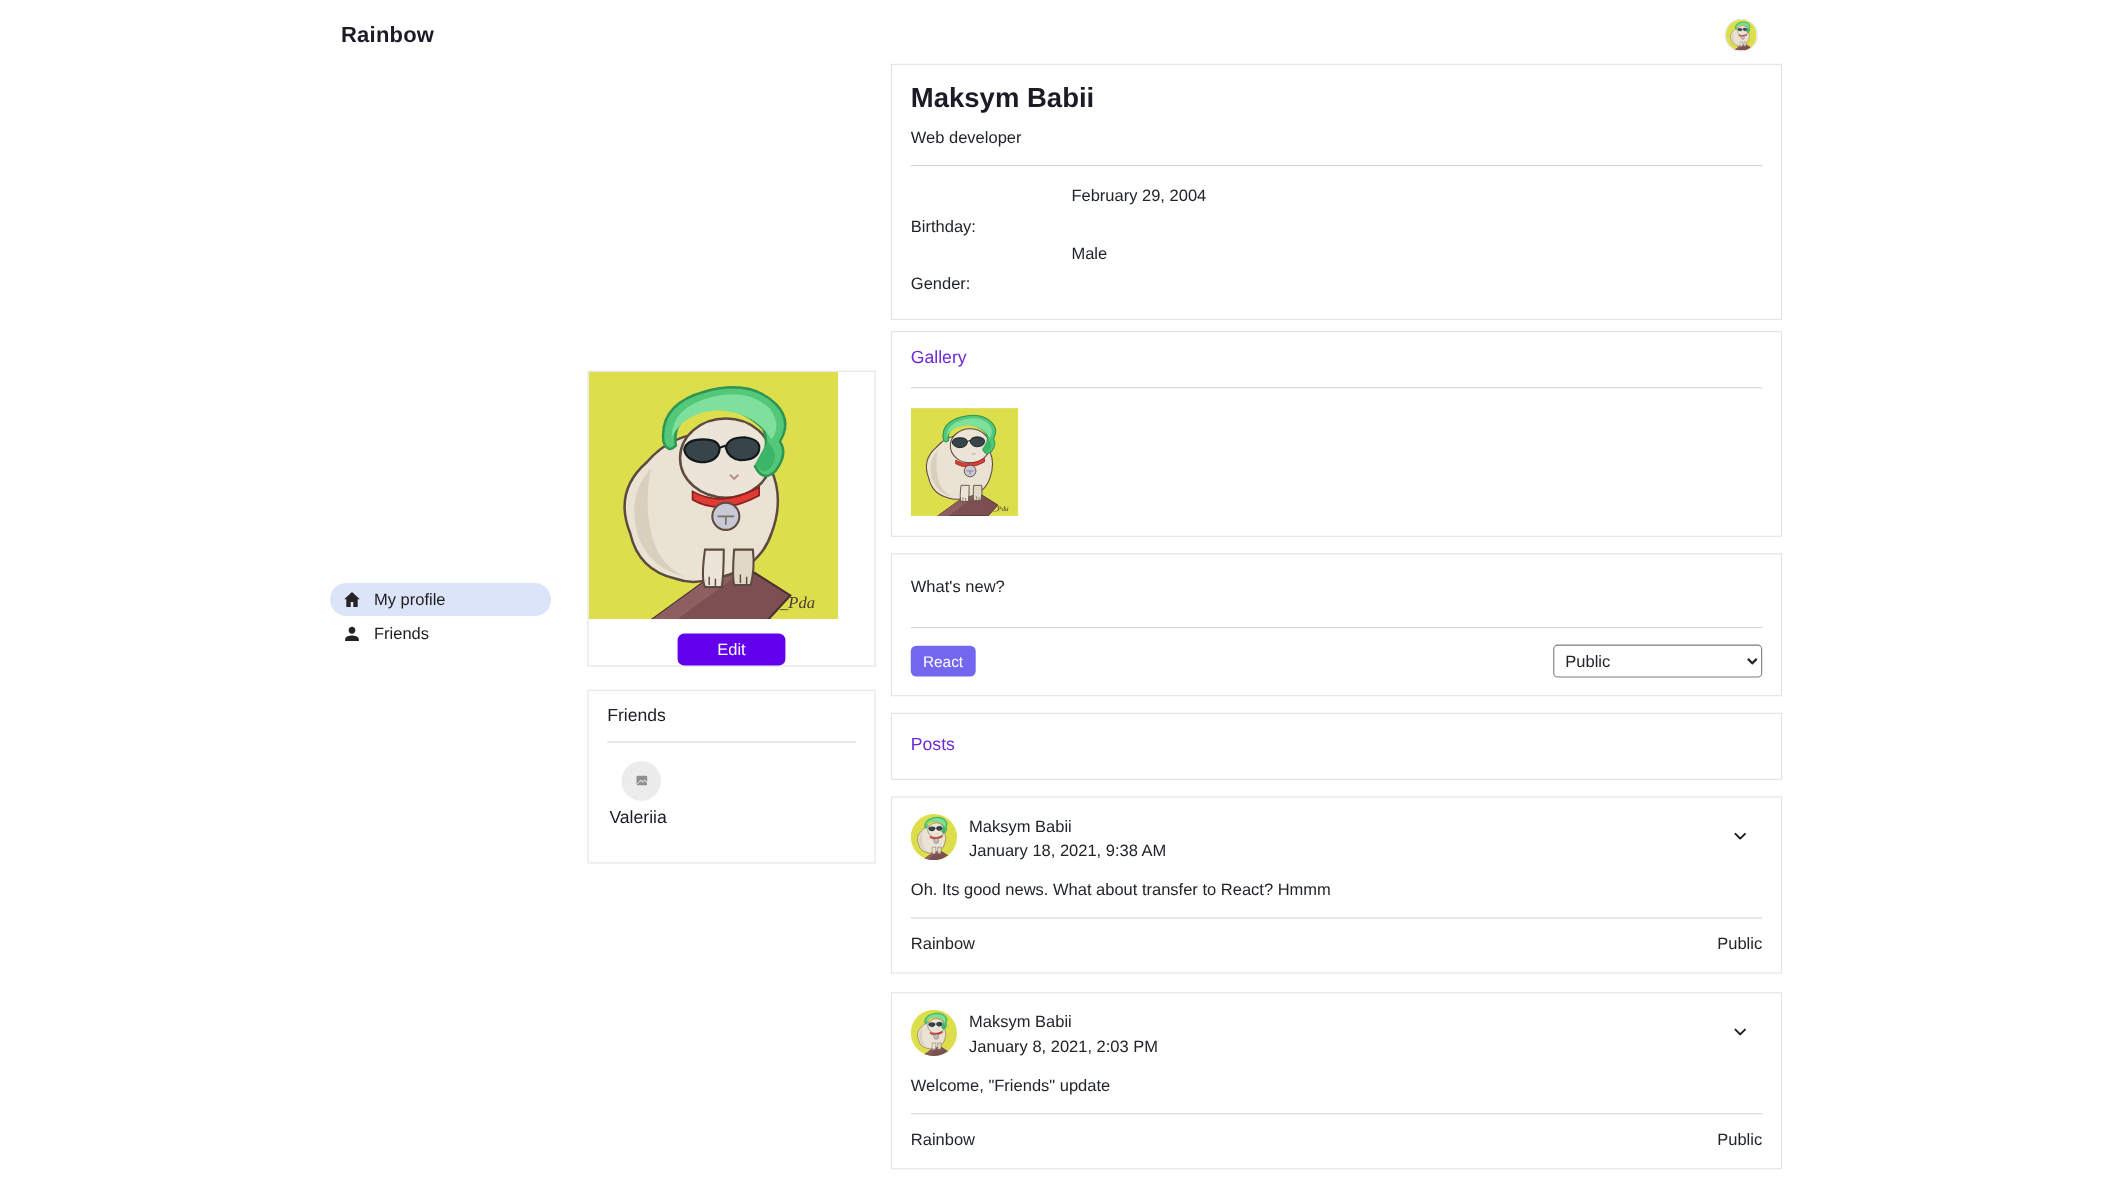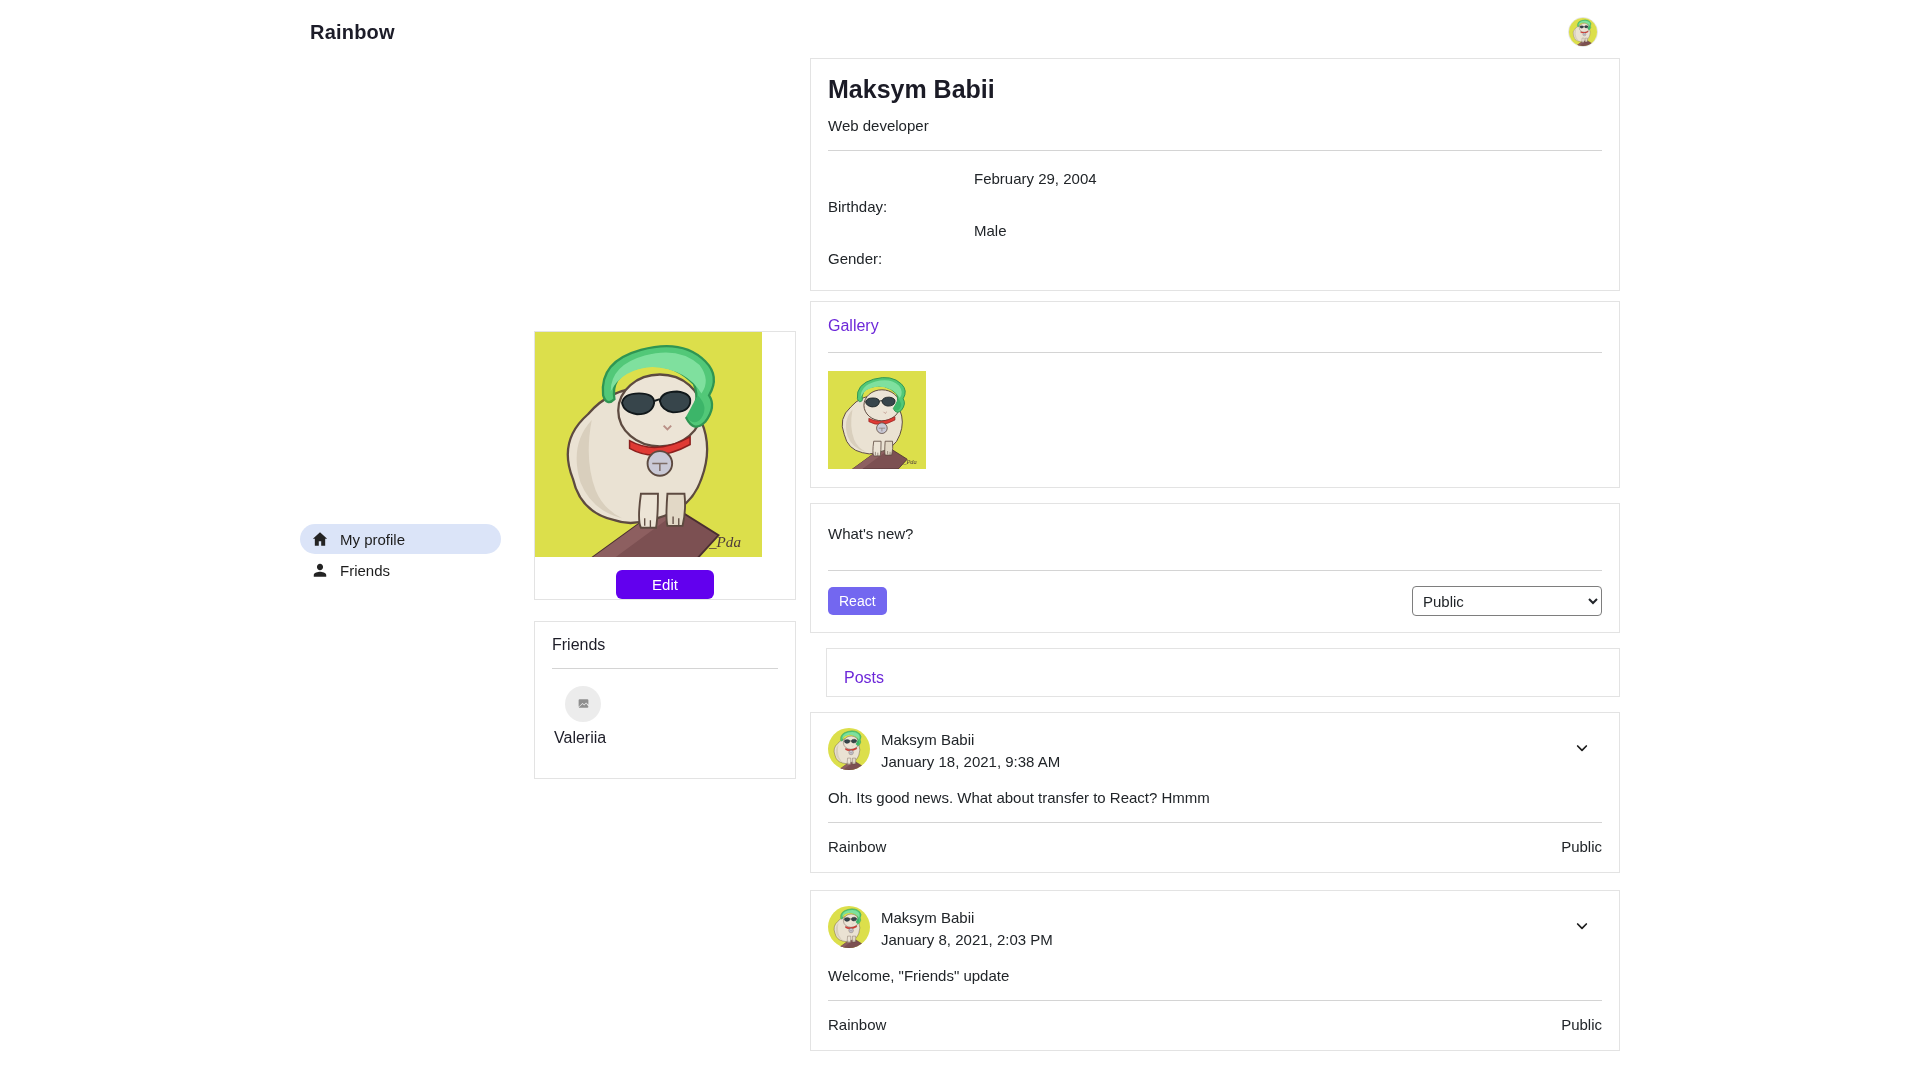--- a/index.html
+++ b/index.html
@@ -65,21 +65,21 @@
   
   .whatsnew-card { margin-top: 15px; padding: 14px 17px 16px; }
   .whatsnew-input { width: 100%; height: 46px; border: none; outline: none; resize: none; background: transparent; font-family: inherit; font-size: 15px; color: #212529; padding: 7px 0 0; display: block; }
   .whatsnew-input::placeholder { color: #212529; opacity: 1; }
   .whatsnew-card .divider { margin: 6px 0 15px; }
   .whatsnew-footer { display: flex; align-items: center; justify-content: space-between; }
   .post-btn { background: #7367f0; color: #fff; border: none; border-radius: 5px; padding: 6px 11px; font-size: 14px; font-family: inherit; cursor: pointer; }
   .visibility-select { width: 190px; height: 30px; border: 1px solid #7e7e7e; border-radius: 4px; background: #fff; font-family: inherit; font-size: 15px; color: #212529; padding: 0 6px; cursor: pointer; }
 
   
-  .posts-header-card { margin-top: 15px; padding: 20px 17px 9px; margin-left: 16px; }
+  .posts-header-card { margin-top: 15px; padding: 20px 17px 21px; }
   .post-card { margin-top: 15px; padding: 15px 17px 17px; }
   .post-card + .post-card { margin-top: 17px; }
   .post-header { display: flex; align-items: flex-start; }
   .post-avatar { width: 42px; height: 42px; border-radius: 50%; overflow: hidden; flex: none; }
   .post-avatar svg { display: block; width: 100%; height: 100%; }
   .post-meta { margin-left: 11px; font-size: 15px; line-height: 22px; padding-top: 1px; }
   .post-chevron { margin-left: auto; background: none; border: none; cursor: pointer; padding: 4px; margin-top: 8px; margin-right: 8px; line-height: 0; }
   .post-text { font-size: 15px; margin-top: 16px; }
   .post-card .divider { margin: 16px 0 15px; }
   .post-footer { display: flex; align-items: center; justify-content: space-between; font-size: 15px; }

